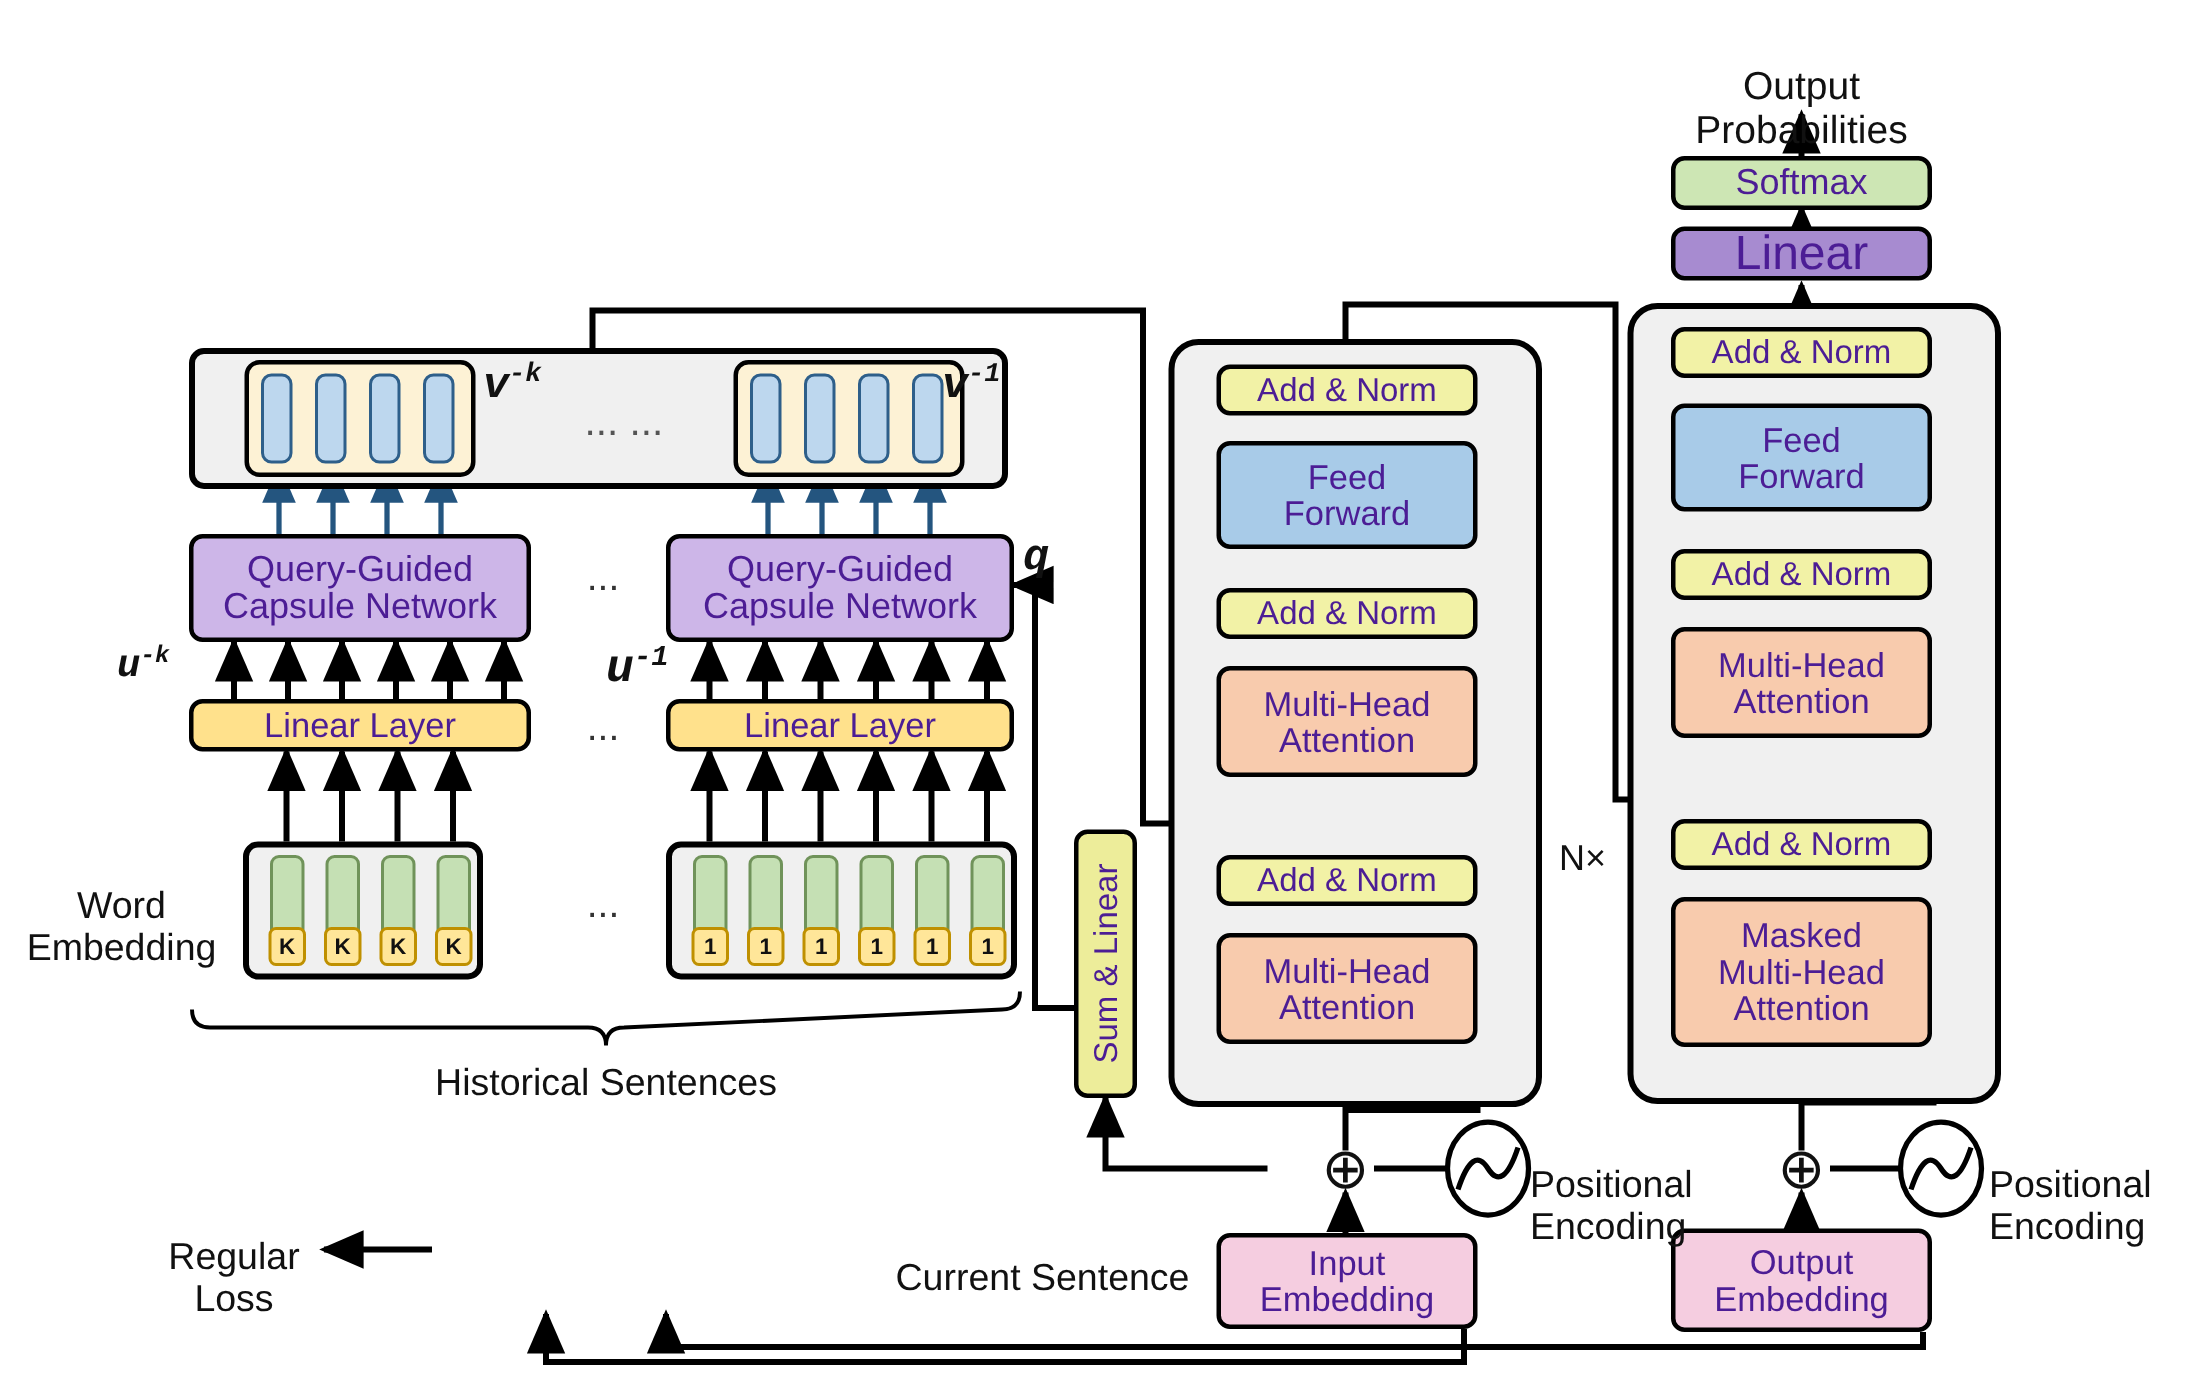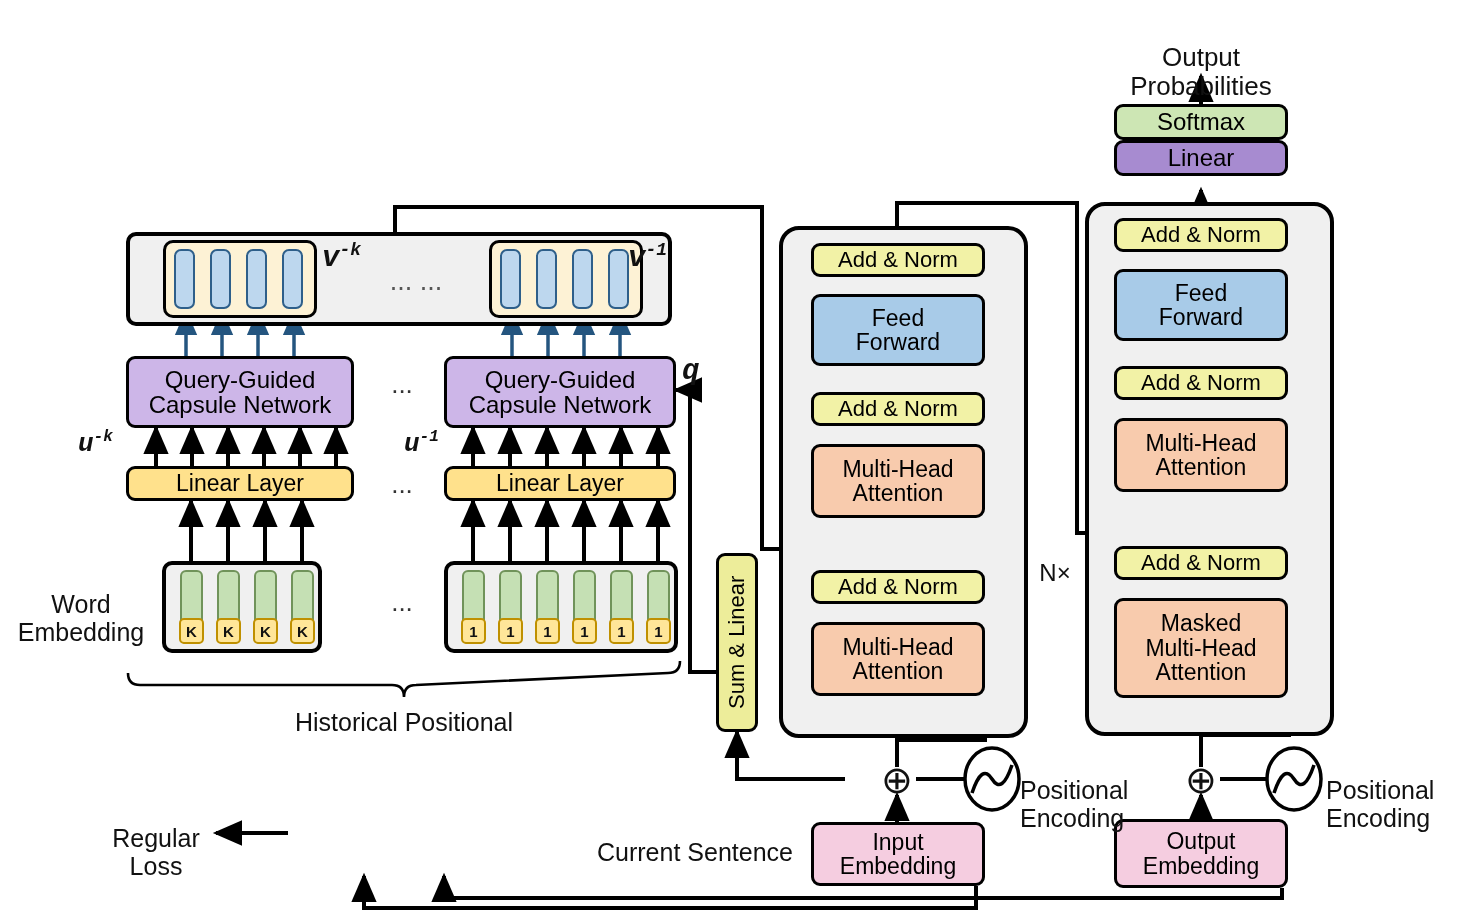--- a/index.html
+++ b/index.html
@@ -1,21 +1,21 @@
 <!DOCTYPE html>
 <html><head>
 <meta charset="utf-8">
 <style>
   html,body{margin:0;padding:0;background:#fff;}
   body{font-family:"Liberation Sans",sans-serif;}
   #stage{position:relative;width:1464px;height:916px;background:#fff;overflow:hidden;}
   svg.layer{position:absolute;left:0;top:0;width:1464px;height:916px;pointer-events:none;}
   .box{position:absolute;box-sizing:border-box;border:3px solid #000;border-radius:9px;
        display:flex;align-items:center;justify-content:center;text-align:center;
-       font-family:"Liberation Sans",sans-serif;color:#000000;line-height:1.06;}
+       font-family:"Liberation Sans",sans-serif;color:#4c1d95;line-height:1.06;}
   .lbl{position:absolute;color:#111;font-family:"Liberation Sans",sans-serif;
        text-align:center;line-height:1.12;}
   .math{font-family:Liberation Mono, monospace;font-style:italic;font-weight:bold;}
   .sup{font-size:.62em;vertical-align:super;font-style:italic;font-weight:bold;}
   .grp{position:absolute;box-sizing:border-box;border:4px solid #000;border-radius:10px;
        background:#f0f0f0;}
   .cream{position:absolute;box-sizing:border-box;border:3px solid #000;border-radius:10px;
        background:#fdf2d5;}
   .cap-blue{position:absolute;box-sizing:border-box;background:#bdd7ee;border:2px solid #2e5f8a;border-radius:7px;}
   .cap-green{position:absolute;box-sizing:border-box;background:#c5e0b4;border:2px solid #70935a;border-radius:6px;}
@@ -212,21 +212,21 @@
     <span>...</span>
   </div>
 
   <div class="lbl math" style="left:682px;top:356px;font-size:29px;">
     <span>q</span>
   </div>
 
   <div class="lbl math" style="left:78px;top:428px;font-size:26px;">
     <span>u</span><span class="sup">-k</span>
   </div>
-  <div class="lbl math" style="left:404px;top:428px;font-size:26px;">
+  <div class="lbl math" style="left:404px;top:428px;font-size:31px;">
     <span>u</span><span class="sup">-1</span>
   </div>
 
   <div class="box" style="left:126px;top:466px;width:228px;height:35px;background:#ffe18c;font-size:23px;">
     <span>Linear Layer</span>
   </div>
   <div class="box" style="left:444px;top:466px;width:232px;height:35px;background:#ffe18c;font-size:23px;">
     <span>Linear Layer</span>
   </div>
   <div class="lbl" style="left:372px;top:470px;width:60px;font-size:26px;color:#333;">
@@ -280,21 +280,21 @@
   <div class="cap-green" style="left:610px;top:570px;width:23px;height:74px;"></div>
   <div class="tok" style="left:609px;top:618px;width:25px;height:26px;">
       <span>1</span>
     </div>
   <div class="cap-green" style="left:647px;top:570px;width:23px;height:74px;"></div>
   <div class="tok" style="left:646px;top:618px;width:25px;height:26px;">
       <span>1</span>
     </div>
 
   <div class="lbl" style="left:254px;top:708px;width:300px;font-size:25px;">
-    <span>Historical Positional</span>
+    <span>Historical Sentences</span>
   </div>
 
   <div class="box vert" style="left:716px;top:553px;width:42px;height:179px;background:#eded9a;font-size:22px;">
     <span>Sum &amp; Linear</span>
   </div>
 
   <div class="grp" style="left:779px;top:226px;width:249px;height:512px;border-radius:20px;"></div>
 
   <div class="box" style="left:811px;top:243px;width:174px;height:34px;background:#f2f2a6;font-size:22px;">
     <span>Add &amp; Norm</span>
@@ -340,21 +340,21 @@
   </div>
   <div class="box" style="left:1114px;top:546px;width:174px;height:34px;background:#f2f2a6;font-size:22px;">
     <span>Add &amp; Norm</span>
   </div>
   <div class="box" style="left:1114px;top:598px;width:174px;height:100px;background:#f8cbad;font-size:23px;white-space:pre-line;">
     <span>Masked
 Multi-Head
 Attention</span>
   </div>
 
-  <div class="box" style="left:1114px;top:140px;width:174px;height:36px;background:#a78bd0;font-size:24px;">
+  <div class="box" style="left:1114px;top:151px;width:174px;height:36px;background:#a78bd0;font-size:32px;">
     <span>Linear</span>
   </div>
   <div class="box" style="left:1114px;top:104px;width:174px;height:36px;background:#cde6b4;font-size:24px;">
     <span>Softmax</span>
   </div>
   <div class="lbl" style="left:1091px;top:14px;width:220px;font-size:26px;white-space:pre-line;">
     <span>Output
 Probabilities</span>
   </div>
 

